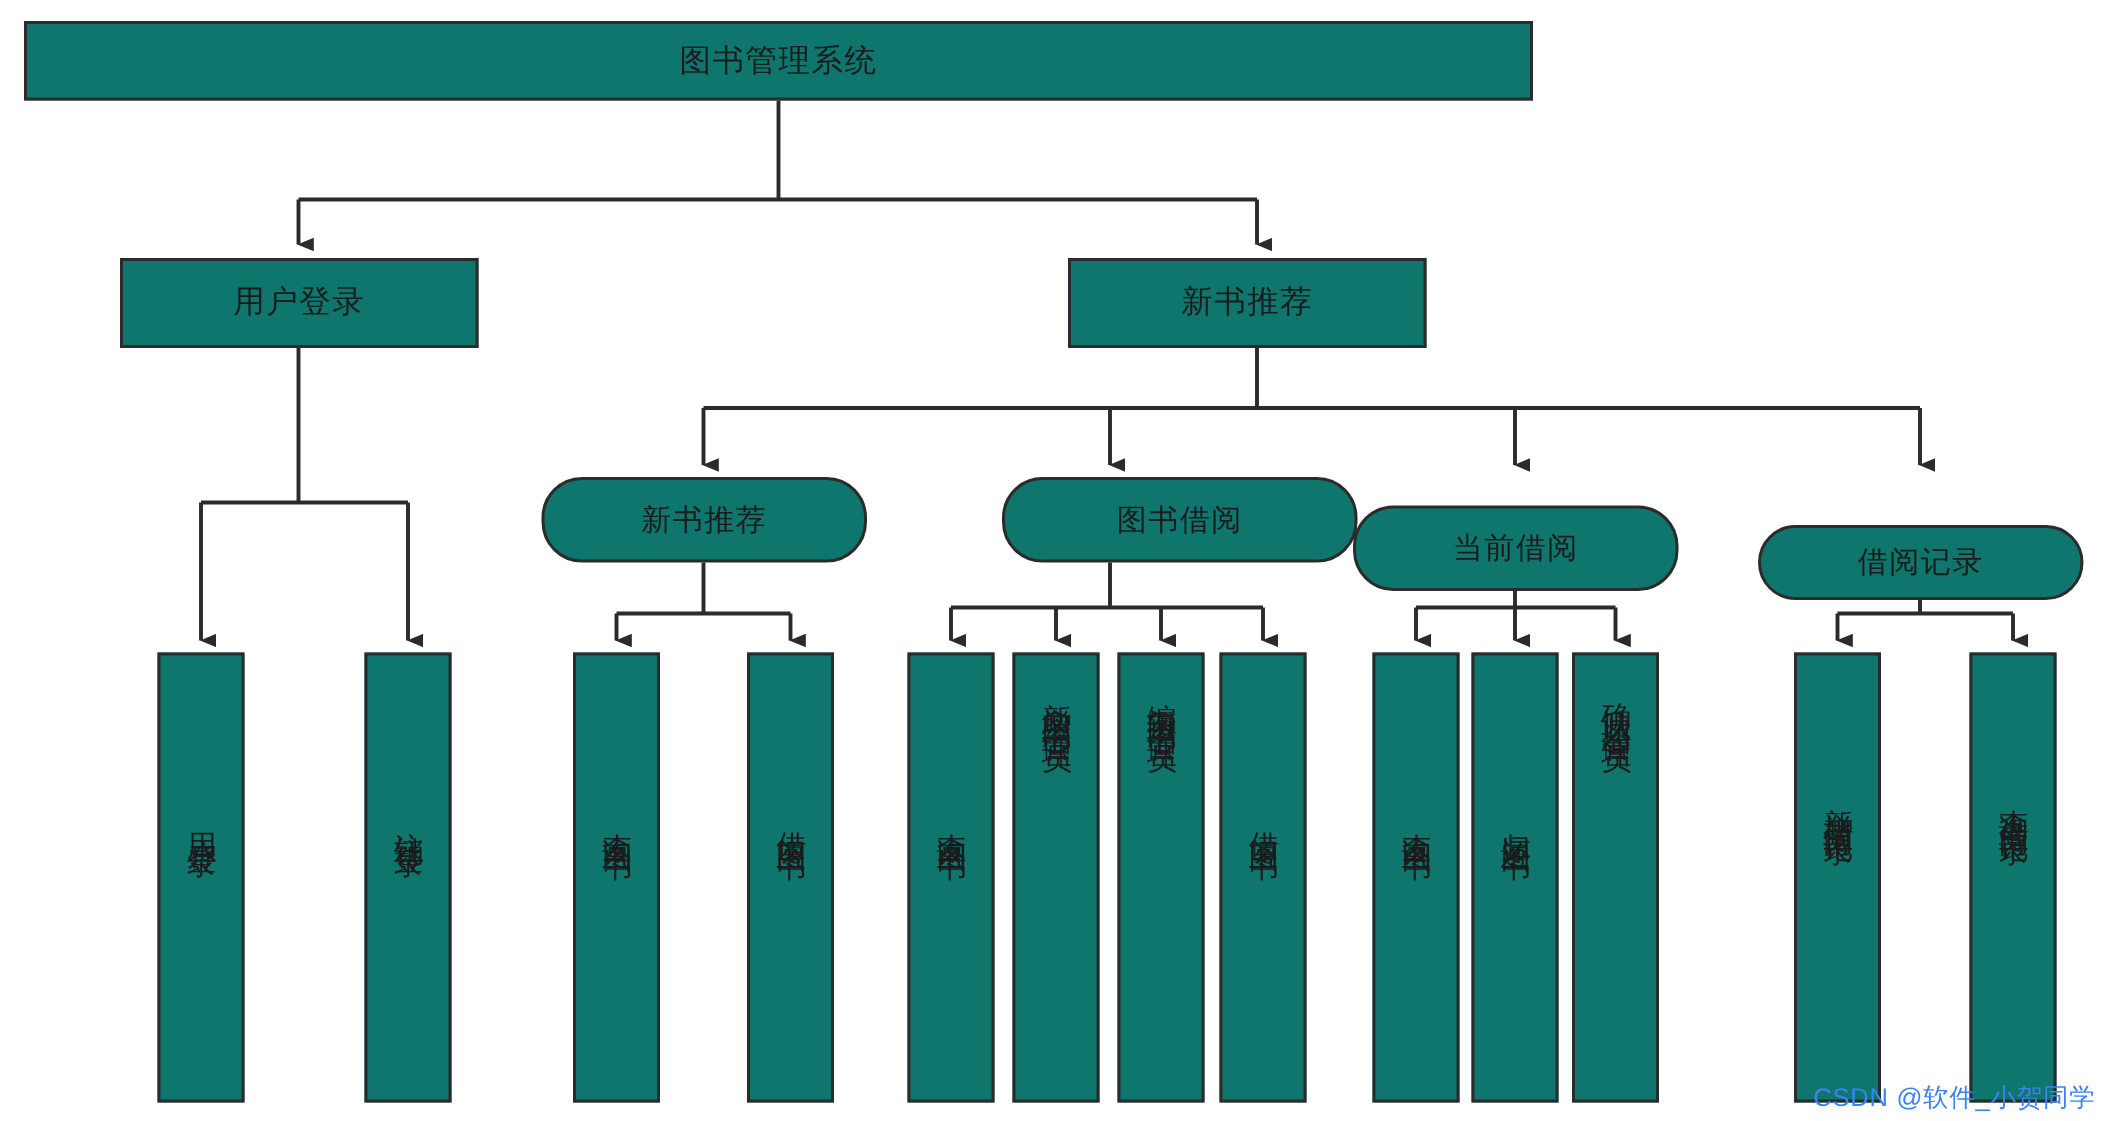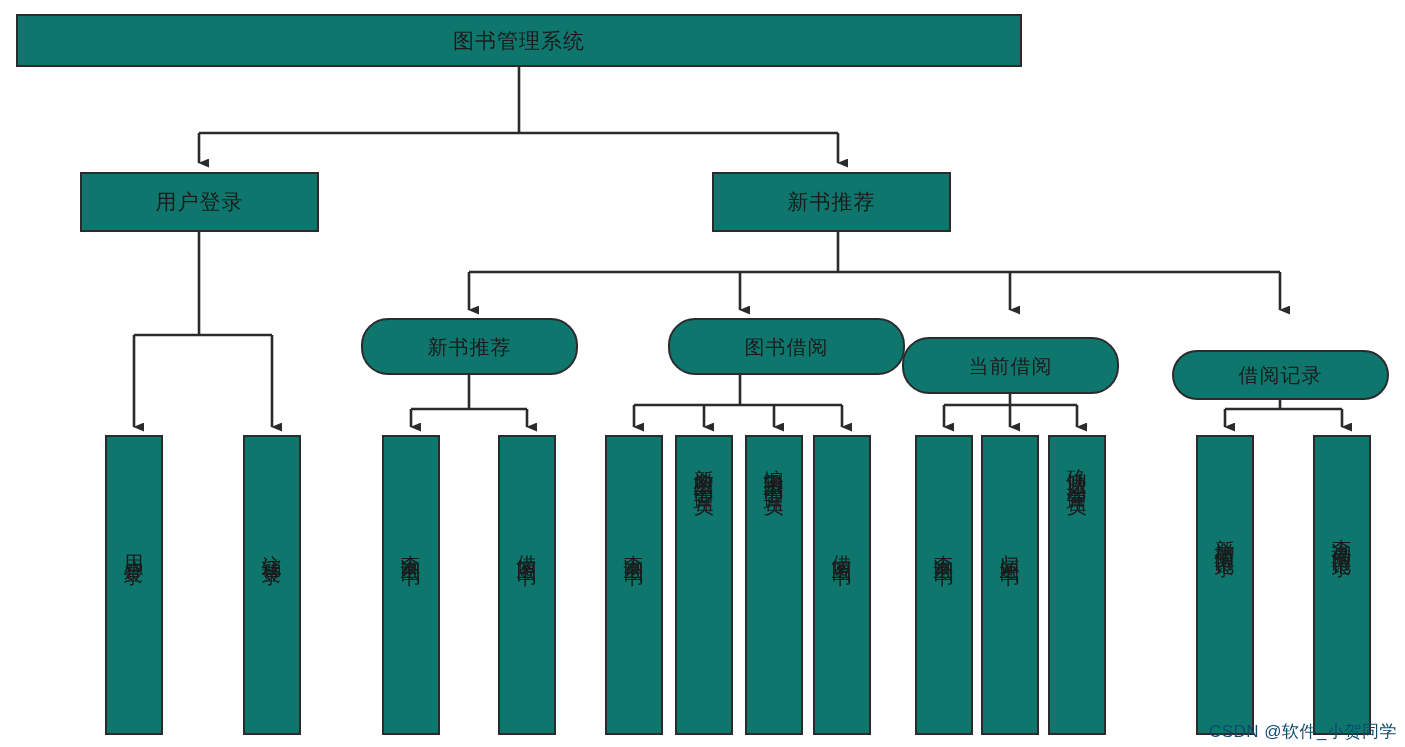--- a/index.html
+++ b/index.html
@@ -51,21 +51,21 @@
   .leaf.tall .vtext{margin-top:6px;}
   .leaf.short .vtext{margin-top:92px;}
   svg#links{
     position:absolute;left:0;top:0;width:1405px;height:747px;
     z-index:1;pointer-events:none;
   }
   #watermark{
     position:absolute;
     right:8px;bottom:4px;
     font-size:17px;
-    color:#0c4a6e;
+    color:#3b82f6;
     letter-spacing:0.5px;
     z-index:5;
     white-space:nowrap;
   }
 </style>
 </head>
 <body>
 
 <div id="diagram">
 

